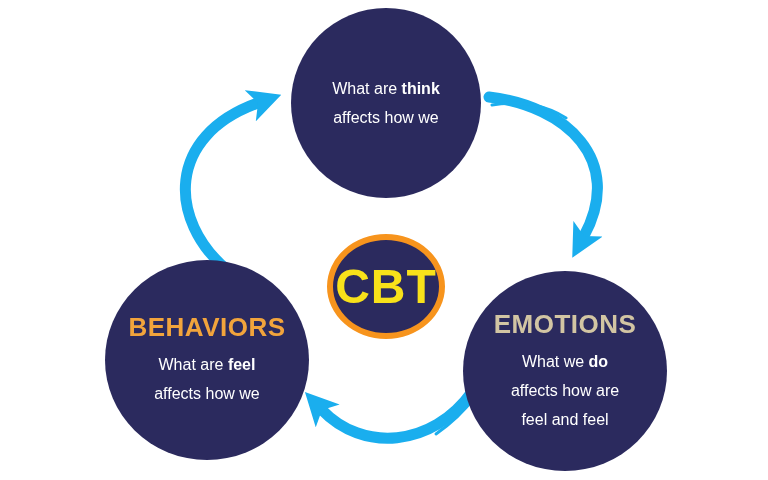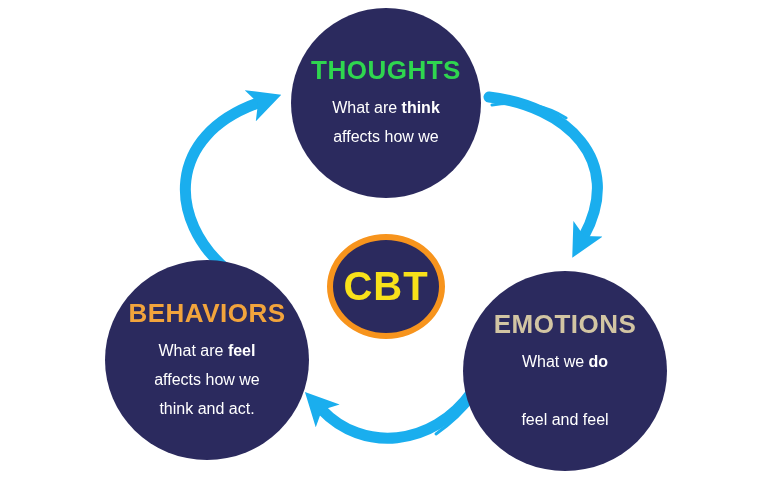--- a/index.html
+++ b/index.html
@@ -35,21 +35,21 @@
   .node-behaviors .title{color:var(--behaviors-title);}
   .node-emotions .title{color:var(--emotions-title);}
   .body{font-size:16px;line-height:29px;}
   .body b{font-weight:bold;}
   .center-node{
     position:absolute;left:327px;top:234px;width:118px;height:105px;
     box-sizing:border-box;border:6px solid var(--cbt-ring);border-radius:50%;
     background:var(--circle-fill);display:flex;align-items:center;justify-content:center;
   }
   .center-node .cbt{
-    color:var(--cbt-text);font-weight:bold;font-size:40px;letter-spacing:1px;
+    color:var(--cbt-text);font-weight:bold;font-size:48px;letter-spacing:1px;
   }
 </style>
 </head>
 <body>
 
 <div class="stage">
 
   <svg class="arrows" viewBox="0 0 768 480">
     <defs>
       <marker id="arrowhead" viewBox="0 0 10 10" refX="2.5" refY="5" markerWidth="3" markerHeight="3" orient="auto">
@@ -61,41 +61,39 @@
     <path class="arrow-accent" d="M 492 105 C 522 100, 548 106, 566 118"></path>
 
     <path class="arrow" d="M 472 392 C 432 448, 362 452, 322 410" marker-end="url(#arrowhead)"></path>
     <path class="arrow-accent" d="M 474 398 C 462 414, 450 424, 436 434"></path>
 
     <path class="arrow" d="M 227 270 C 168 220, 166 136, 258 103" marker-end="url(#arrowhead)"></path>
     <path class="arrow-accent" d="M 229 268 C 212 254, 200 242, 194 228"></path>
   </svg>
 
   <div class="node node-thoughts">
-    <div class="title">THOUGHTS</div>
     <div class="body">
       <span>What are </span><b>think</b><br>
       <span>affects how we</span><br>
     </div>
   </div>
 
   <div class="node node-behaviors">
     <div class="title">BEHAVIORS</div>
     <div class="body">
       <span>What are </span><b>feel</b><br>
       <span>affects how we</span><br>
-      <span>think and act.</span>
     </div>
   </div>
 
   <div class="node node-emotions">
     <div class="title">EMOTIONS</div>
     <div class="body">
       <span>What we </span><b>do</b><br>
-      <br>
+      <span>affects how are</span><br>
       <span>feel and feel</span>
     </div>
   </div>
 
   <div class="center-node">
     <span class="cbt">CBT</span>
   </div>
 
 </div>
 

